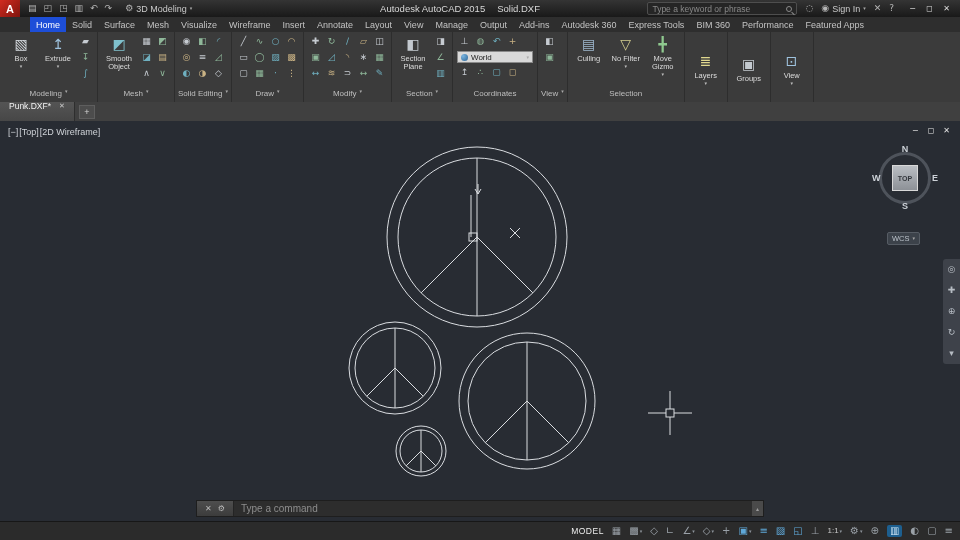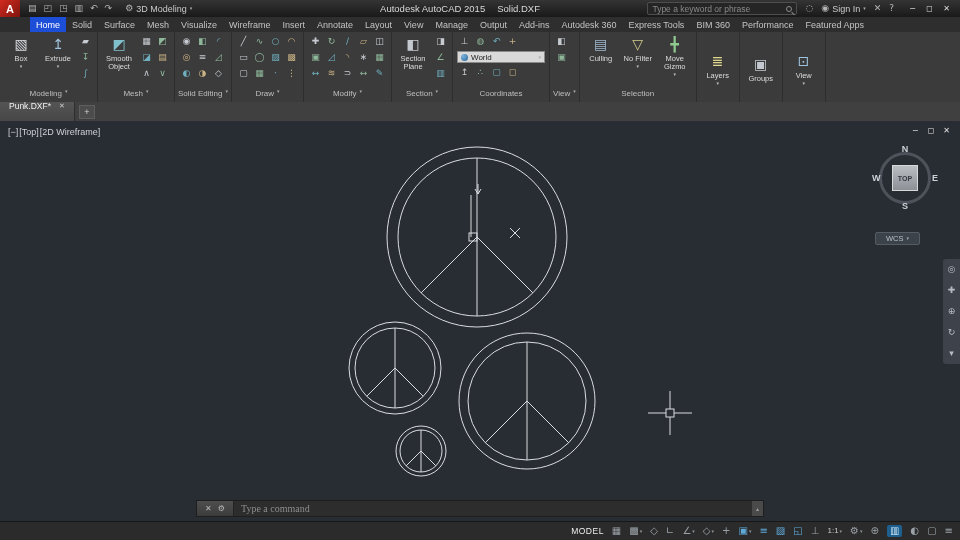--- a/index.html
+++ b/index.html
@@ -40,21 +40,21 @@
   .bigbtn{display:flex;flex-direction:column;align-items:center;width:34px;padding-top:1px;flex:0 0 auto;}
   .bicon{font-family:"DejaVu Sans",sans-serif;font-size:14px;line-height:18px;height:18px;}
   .blabel{font-size:7.5px;color:#dcdcdc;text-align:center;line-height:8px;margin-top:2px;word-wrap:break-word;width:34px;}
   .barr{font-size:5px;color:#bdbdbd;margin-top:1px;line-height:1;}
   .icon-grid{display:grid;gap:1px;}
   .sicon{width:15px;height:15px;display:flex;align-items:center;justify-content:center;font-size:9px;font-family:"DejaVu Sans",sans-serif;line-height:1;}
   .vcol{display:flex;flex-direction:column;gap:1px;}
   .combo{display:flex;align-items:center;gap:3px;background:#303030;border:1px solid #5a5a5a;height:12px;padding:0 3px;font-size:8px;color:#d8d8d8;width:84px;margin:1px 0;white-space:nowrap;}
   .combo .sw{width:7px;height:7px;background:#000;border:1px solid #666;flex:0 0 auto;}
   .combo .carr{margin-left:auto;font-size:5px;color:#aaa;}
-  .combo.light{background:#d9d9d9;color:#222;border-color:#8a8a8a;width:88px;}
+  .combo.light{background:#d9d9d9;color:#222;border-color:#8a8a8a;width:76px;}
   .combo .globe{width:7px;height:7px;border-radius:50%;background:radial-gradient(circle at 30% 30%,#7ab5e0,#2a6496);flex:0 0 auto;}
 
   
   .filetabs{position:absolute;top:102px;left:0;right:0;height:19px;background:#404040;display:flex;align-items:flex-end;z-index:27;}
   .ftab{height:30px;display:flex;align-items:center;gap:8px;background:linear-gradient(#5c5c5c,#474747);padding:5px 9px;font-size:8.5px;color:#f2f2f2;border-right:1px solid #2e2e2e;}
   .ftab .fx{font-size:7px;color:#c9c9c9;font-family:"DejaVu Sans",sans-serif;}
   .ftab-plus{height:14px;width:16px;margin-left:4px;margin-bottom:2px;background:#4c4c4c;border:1px solid #5e5e5e;display:flex;align-items:center;justify-content:center;font-size:9px;color:#d5d5d5;}
 
   
   .canvas{position:absolute;top:121px;left:0;width:960px;height:400px;background:#282c33;cursor:crosshair;}
@@ -62,29 +62,29 @@
   .vp-label{position:absolute;left:8px;top:6px;font-size:9px;color:#cfd3d8;display:flex;gap:1px;z-index:5;}
   .vp-btns{position:absolute;right:10px;top:5px;display:flex;gap:9px;font-size:8px;color:#e2e2e2;z-index:5;font-family:"DejaVu Sans",sans-serif;}
   .viewcube{position:absolute;right:24px;top:26px;width:62px;height:62px;z-index:5;}
   .vc-ring{position:absolute;inset:5px;border-radius:50%;border:3px solid rgba(125,131,139,0.45);}
   .vc-letter{position:absolute;font-size:9px;font-weight:bold;color:#cdd2d8;line-height:1;}
   .vc-n{top:-2px;left:50%;transform:translateX(-50%);}
   .vc-s{bottom:-2px;left:50%;transform:translateX(-50%);}
   .vc-w{left:-2px;top:50%;transform:translateY(-50%);}
   .vc-e{right:-2px;top:50%;transform:translateY(-50%);}
   .vc-face{position:absolute;left:50%;top:50%;transform:translate(-50%,-50%);width:26px;height:26px;background:linear-gradient(#babec3,#8d9197);border:1px solid #d8d8d8;display:flex;align-items:center;justify-content:center;font-size:7px;font-weight:bold;color:#34383d;}
-  .wcs{position:absolute;right:40px;top:111px;background:#3c424a;border:1px solid #565c64;border-radius:2px;font-size:7.5px;color:#bac1c9;padding:1px 10px;display:flex;gap:3px;align-items:center;z-index:5;text-align:center;}
+  .wcs{position:absolute;right:40px;top:111px;background:#3c424a;border:1px solid #565c64;border-radius:2px;font-size:7.5px;color:#bac1c9;padding:1px 4px;display:flex;gap:3px;align-items:center;z-index:5;text-align:center;}
   .navbar{position:absolute;right:0;top:138px;width:17px;background:rgba(88,94,102,0.45);border-radius:3px 0 0 3px;display:flex;flex-direction:column;align-items:center;padding:6px 0;gap:12px;z-index:5;}
   .nicon{color:#b6bcc3;font-size:9px;font-family:"DejaVu Sans",sans-serif;line-height:1;}
 
   
   .cmdbar{position:absolute;left:196px;top:379px;width:568px;height:17px;display:flex;align-items:stretch;border:1px solid #1e1e1e;background:#3c3c3c;z-index:10;}
   .cmd-tools{width:36px;display:flex;align-items:center;justify-content:center;gap:6px;background:linear-gradient(#4e4e4e,#3c3c3c);color:#b9b9b9;font-size:8px;font-family:"DejaVu Sans",sans-serif;}
   .cmd-field{flex:1;display:flex;align-items:center;background:#2d2d2d;border-left:1px solid #242424;}
-  .cmd-field input{flex:1;background:transparent;border:none;outline:none;color:#c9c9c9;font-size:10px;padding:0 7px;min-width:0;font-family:Liberation Serif, serif;}
+  .cmd-field input{flex:1;background:transparent;border:none;outline:none;color:#c9c9c9;font-size:10px;padding:0 7px;min-width:0;}
   .cmd-field input::placeholder{color:#8d8d8d;}
   .cmd-grip{width:11px;background:#4a4a4a;display:flex;align-items:center;justify-content:center;color:#9a9a9a;font-size:6px;}
 
   
   .statusbar{position:absolute;left:0;bottom:0;width:960px;height:19px;background:#2b2b2b;border-top:1px solid #171717;display:flex;align-items:center;z-index:30;}
   .sb-right{margin-left:auto;display:flex;align-items:center;gap:8px;padding-right:7px;}
   .sb-model{font-size:8.5px;color:#ededed;letter-spacing:0.5px;}
   .sb-icon{font-size:10px;color:#9aa1a8;display:flex;align-items:center;gap:1px;font-family:"DejaVu Sans",sans-serif;line-height:1;}
   .sb-icon.on{color:#5fa8d8;}
   .sb-icon.chip{background:#1d5f8f;color:#cfe6f5;border-radius:2px;padding:1px 3px;}

